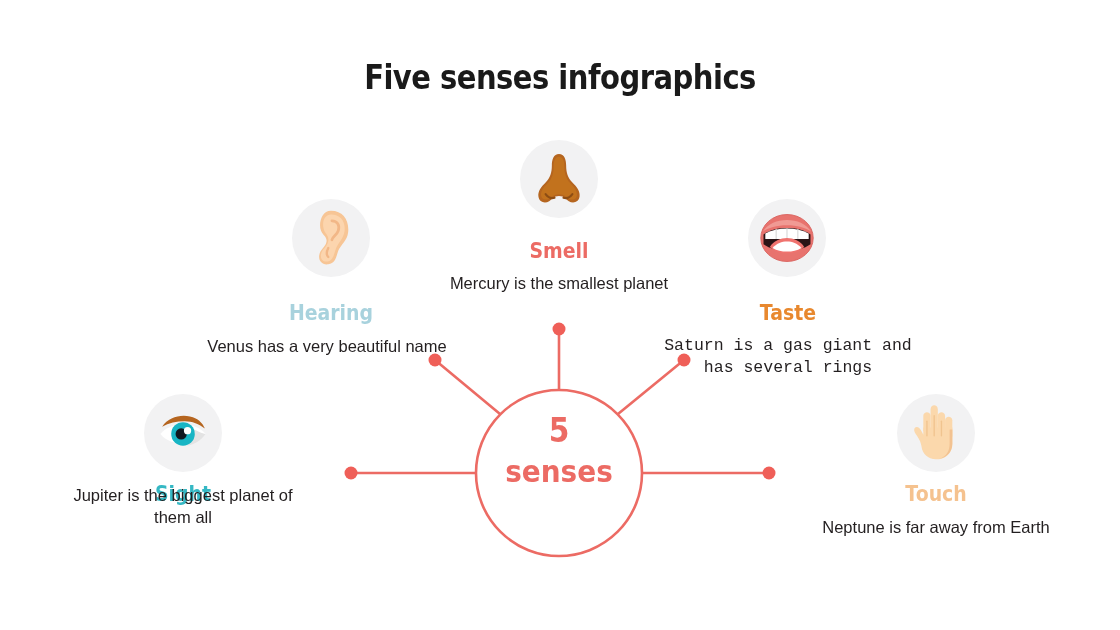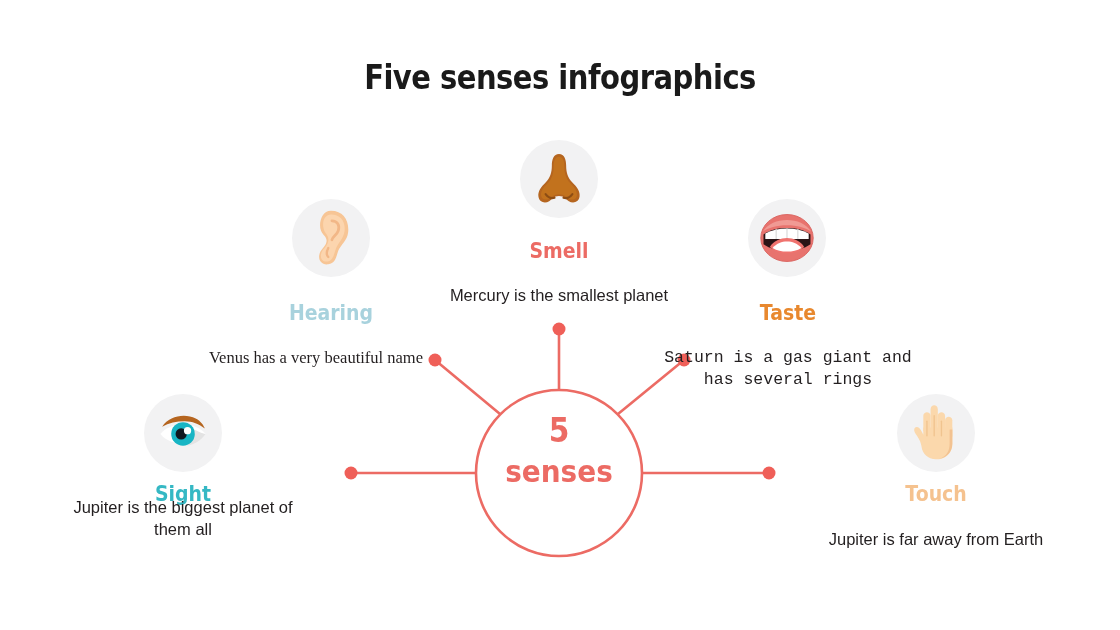--- a/index.html
+++ b/index.html
@@ -98,31 +98,30 @@
     white-space: nowrap;
   }
   .sense-desc {
     position: absolute;
     width: 260px;
     text-align: center;
     font-family: "Liberation Sans", sans-serif;
     font-size: 16.5px;
     line-height: 22px;
     color: #231f20;
-    margin-top: 12px;
   }
 
   
   #sense-sight   .icon-badge { left: 144px; top: 394px; }
   #sense-sight   .sense-label { left: 53px;  top: 482px; }
   #sense-sight   .sense-desc  { left: 53px;  top: 484px; }
 
   #sense-hearing .icon-badge { left: 292px; top: 199px; }
   #sense-hearing .sense-label { left: 201px; top: 301px; }
-  #sense-hearing .sense-desc  { left: 186px; top: 335px; font-family: Liberation Serif, serif; }
+  #sense-hearing .sense-desc  { left: 197px; top: 335px; }
 
   #sense-smell   .icon-badge { left: 520px; top: 140px; }
   #sense-smell   .sense-label { left: 429px; top: 239px; }
   #sense-smell   .sense-desc  { left: 429px; top: 272px; }
 
   #sense-taste   .icon-badge { left: 748px; top: 199px; }
   #sense-taste   .sense-label { left: 658px; top: 301px; }
   #sense-taste   .sense-desc  { left: 658px; top: 335px; font-family: Liberation Mono, monospace; }
 
   #sense-touch   .icon-badge { left: 897px; top: 394px; }
@@ -230,16 +229,16 @@
         <path d="M29 13 C29 10.5 31 9 33 9 C35 9 37 10.5 37 13 L37 30 L29 30 Z" fill="#fbd8ac"></path>
         <path d="M37 18 C37 15.5 39 14 41 14 C43 14 45 15.5 45 18 L45 36 L37 36 Z" fill="#fbd8ac"></path>
         <path d="M13 25 L13 34 C13 34 11 29 8.5 26.5 C6.5 24.5 3.5 25 3 27.5 C2.5 30 4 32 6 35 C9 39.5 10.5 43 11 47 C12 55 18 61 27 61 C36.5 61 45 55 45 44 L45 26 L13 26 Z" fill="#fbd8ac"></path>
         <line x1="17" y1="19" x2="17" y2="35" stroke="#f0c48f" stroke-width="1.5" stroke-linecap="round"></line>
         <line x1="25" y1="13" x2="25" y2="35" stroke="#f0c48f" stroke-width="1.5" stroke-linecap="round"></line>
         <line x1="33" y1="19" x2="33" y2="35" stroke="#f0c48f" stroke-width="1.5" stroke-linecap="round"></line>
         <path d="M45 28 L45 44 C45 53 38.5 59 30 60.5 C39 58 42 51 42 44 L42 28 Z" fill="#f2c291"></path>
       </svg>
     </div>
     <div class="sense-label" style="color:#f5c28f">Touch</div>
-    <div class="sense-desc">Jupiter is far away from Earth</div>
+    <div class="sense-desc">Neptune is far away from Earth</div>
   </div>
 
 </div>
 
 </body></html>

